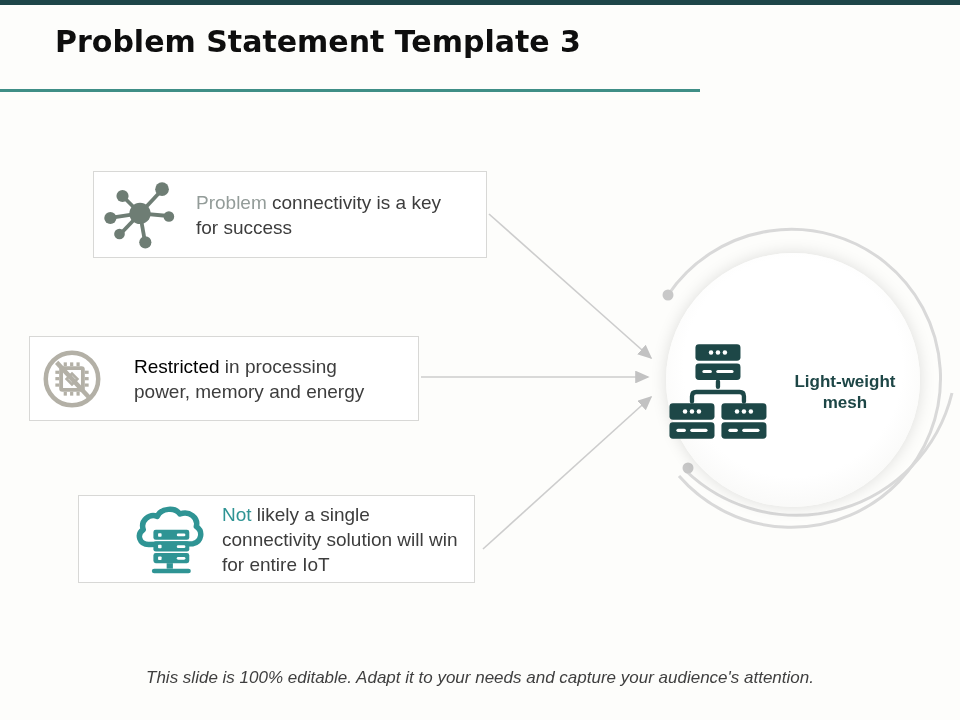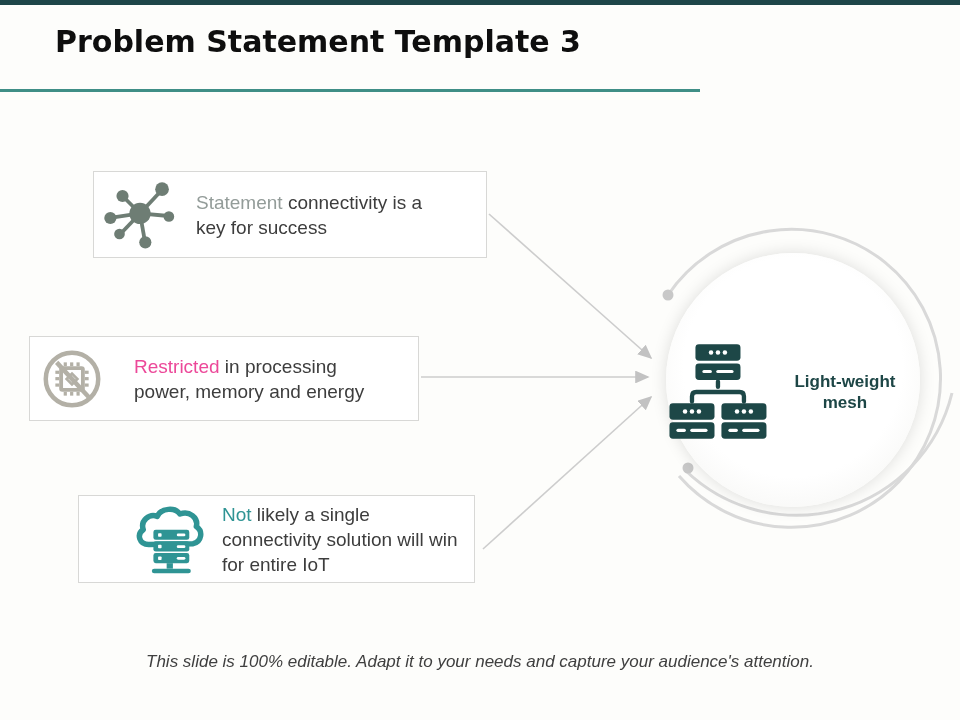--- a/index.html
+++ b/index.html
@@ -27,35 +27,35 @@
   .b2{left:78px;top:495px;width:397px;height:88px;padding-left:39px;}
   .pbox .icon{flex:0 0 auto;}
   .b0 .icon{margin-left:8px;width:76px;height:76px;}
   .b1 .icon{margin-left:10px;width:64px;height:64px;}
   .b2 .icon{margin-left:12px;width:78px;height:78px;}
   .pbox p{margin:0;font-size:19px;line-height:25px;color:#3d3d3d;}
   .b0 p{margin-left:18px;width:252px;}
   .b1 p{margin-left:30px;width:252px;}
   .b2 p{margin-left:14px;width:300px;}
   .b0 .hl{color:#939c99;}
-  .b1 .hl{color:#ec4899;}
+  .b1 .hl{color:#000000;}
   .b2 .hl{color:#2f9494;}
 
   .target-circle{
     position:absolute;left:666px;top:253px;width:254px;height:254px;border-radius:50%;
     background:radial-gradient(circle at 50% 45%, #ffffff 58%, #f7f7f5 82%, #efefec 100%);
     box-shadow:0 0 16px rgba(0,0,0,0.13);
     z-index:2;display:flex;flex-direction:row;align-items:center;
   }
   .target-circle .mesh{margin-top:24px;width:104px;height:96px;}
   .target-label{
     margin-top:24px;text-align:center;font-weight:bold;font-size:17px;line-height:21px;color:#1d4646;
   }
   .footer{
-    position:absolute;left:0;top:652px;width:960px;text-align:center;
+    position:absolute;left:0;top:668px;width:960px;text-align:center;
     font-style:italic;font-size:17px;color:#3f3f3f;
   }
 </style>
 </head>
 <body>
 
 <div class="slide">
 
   <div class="topbar"></div>
   <h1 class="title">Problem Statement Template 3</h1>
@@ -89,21 +89,21 @@
       <g fill="#6e7d74">
         <circle cx="50" cy="48" r="14"></circle>
         <circle cx="79" cy="16" r="9"></circle>
         <circle cx="27" cy="25" r="8"></circle>
         <circle cx="11" cy="54" r="8"></circle>
         <circle cx="88" cy="52" r="7"></circle>
         <circle cx="57" cy="86" r="8"></circle>
         <circle cx="23" cy="75" r="7"></circle>
       </g>
     </svg>
-    <p><span class="hl">Statement</span> <span>connectivity is a key for success</span></p>
+    <p><span class="hl">Problem</span> <span>connectivity is a key for success</span></p>
   </div>
 
   <div class="pbox b1">
     <svg class="icon" viewBox="0 0 100 100">
       <circle cx="50" cy="50" r="41" fill="none" stroke="#b3b0a6" stroke-width="7"></circle>
       <rect x="33" y="33" width="34" height="34" rx="2" fill="none" stroke="#b3b0a6" stroke-width="6"></rect>
       <rect x="44" y="44" width="12" height="12" fill="none" stroke="#b3b0a6" stroke-width="4" transform="rotate(45 50 50)"></rect>
       <g fill="#b3b0a6">
         <rect x="37" y="24" width="5" height="6"></rect>
           <rect x="47" y="24" width="5" height="6"></rect>

